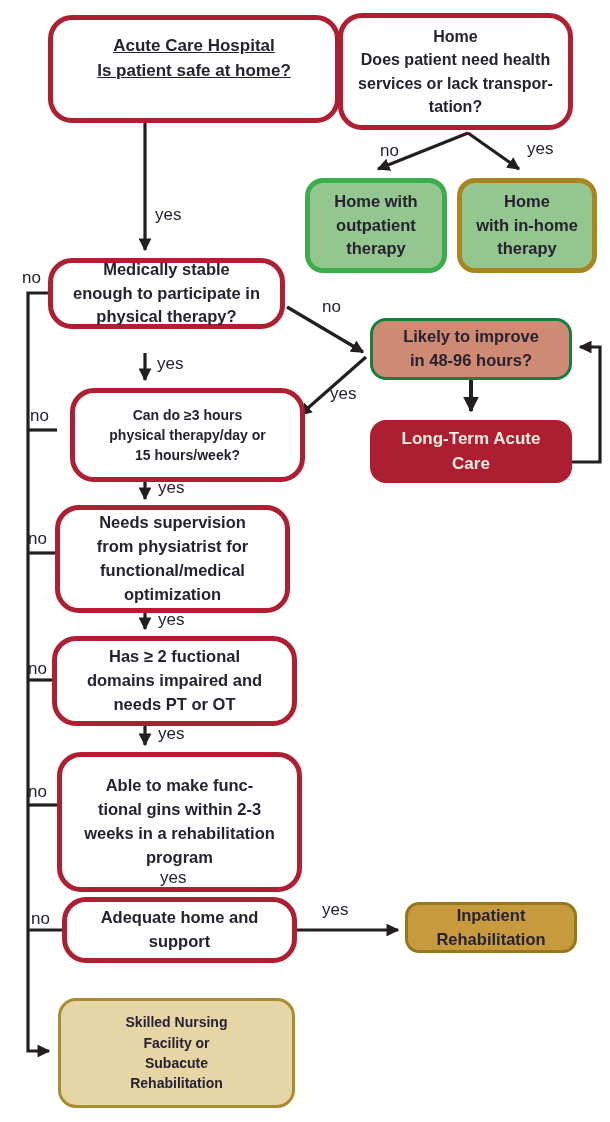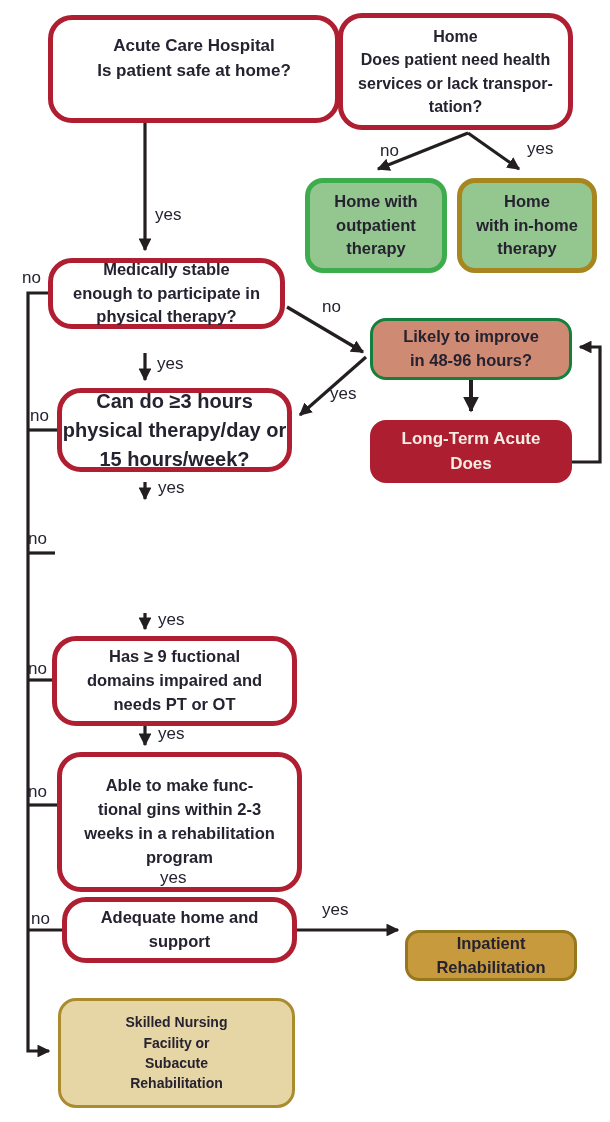--- a/index.html
+++ b/index.html
@@ -26,33 +26,33 @@
     background:#ffffff;
   }
   .q{border:5px solid #b01e32;border-radius:24px;}
   .lbl{
     position:absolute;
     font-weight:normal;
     font-size:17px;
     color:#262230;
     line-height:1;
   }
-  #n-acute{left:48px;top:15px;width:292px;height:108px;font-size:17px;align-items:flex-start;padding-top:14px;}
+  #n-acute{left:48px;top:15px;width:292px;height:108px;font-size:17px;align-items:flex-start;padding-top:14px;text-decoration:underline;}
   #n-home{left:338px;top:13px;width:235px;height:117px;font-size:16px;}
   #n-out{left:305px;top:178px;width:142px;height:95px;font-size:16.5px;background:#94c78f;border:5px solid #3dac4c;border-radius:18px;}
   #n-inhome{left:457px;top:178px;width:140px;height:95px;font-size:16.5px;background:#94c78f;border:5px solid #a8861f;border-radius:18px;}
   #n-med{left:48px;top:258px;width:237px;height:71px;font-size:16.5px;}
   #n-likely{left:370px;top:318px;width:202px;height:62px;font-size:16.5px;background:#cf8a74;border:3px solid #15803d;border-radius:16px;}
   #n-ltac{left:370px;top:420px;width:202px;height:63px;font-size:17px;background:#ad1f30;color:#f3ede2;border-radius:16px;}
-  #n-cando{left:57px;top:388px;width:235px;height:84px;font-size:20px;}
+  #n-cando{left:70px;top:388px;width:235px;height:94px;font-size:14px;}
   #n-needs{left:55px;top:505px;width:235px;height:108px;font-size:16.5px;}
   #n-domains{left:52px;top:636px;width:245px;height:90px;font-size:16.5px;}
   #n-gains{left:57px;top:752px;width:245px;height:140px;font-size:16.5px;}
   #n-adequate{left:62px;top:897px;width:235px;height:66px;font-size:16.5px;}
-  #n-inpatient{left:405px;top:902px;width:172px;height:51px;font-size:16.5px;background:#c69a3d;border:3px solid #96781c;border-radius:14px;margin-top:28px;}
+  #n-inpatient{left:405px;top:902px;width:172px;height:51px;font-size:16.5px;background:#c69a3d;border:3px solid #96781c;border-radius:14px;}
   #n-snf{left:58px;top:998px;width:237px;height:110px;font-size:14px;background:#e6d5a5;border:3px solid #aa8c2f;border-radius:18px;}
 </style>
 </head>
 <body>
 
 <div id="stage">
 
   <svg id="wires" width="610" height="1122" viewBox="0 0 610 1122">
     <defs>
       <marker id="ah" viewBox="0 0 10 10" refX="9" refY="5" markerWidth="4" markerHeight="4" orient="auto-start-reverse">
@@ -94,25 +94,29 @@
 therapy</div>
   <div id="n-inhome" class="node">Home
 with in-home
 therapy</div>
   <div id="n-med" class="node q">Medically stable
 enough to participate in
 physical therapy?</div>
   <div id="n-likely" class="node">Likely to improve
 in 48-96 hours?</div>
   <div id="n-ltac" class="node">Long-Term Acute
-Does</div>
+Care</div>
   <div id="n-cando" class="node q">Can do ≥3 hours
 physical therapy/day or
 15 hours/week?</div>
-  <div id="n-domains" class="node q">Has ≥ 9 fuctional
+  <div id="n-needs" class="node q">Needs supervision
+from physiatrist for
+functional/medical
+optimization</div>
+  <div id="n-domains" class="node q">Has ≥ 2 fuctional
 domains impaired and
 needs  PT or OT</div>
   <div id="n-gains" class="node q">Able to make func-
 tional gins within 2-3
 weeks in a rehabilitation
 program</div>
   <div id="n-adequate" class="node q">Adequate home and
 support</div>
   <div id="n-inpatient" class="node">Inpatient
 Rehabilitation</div>

